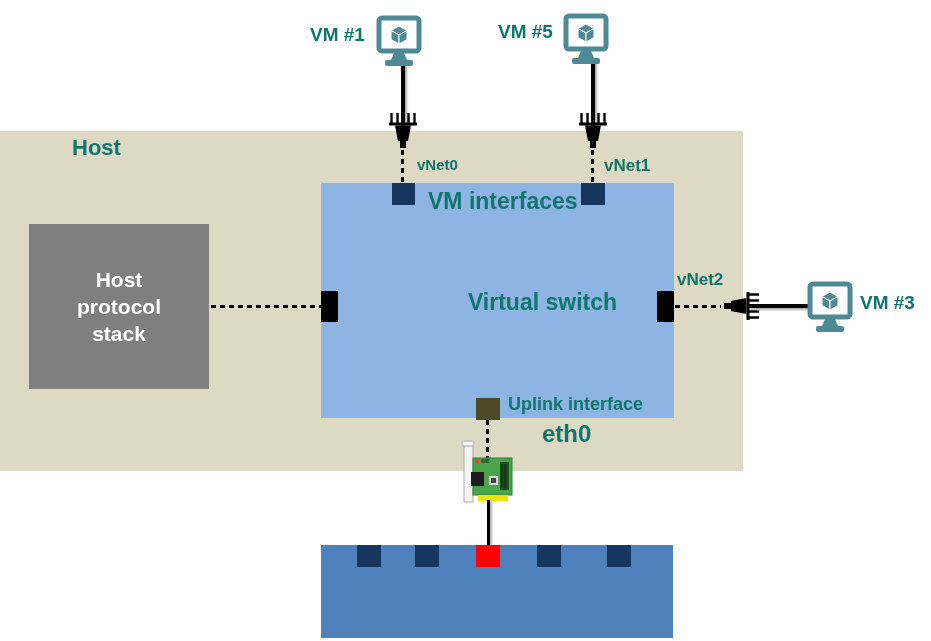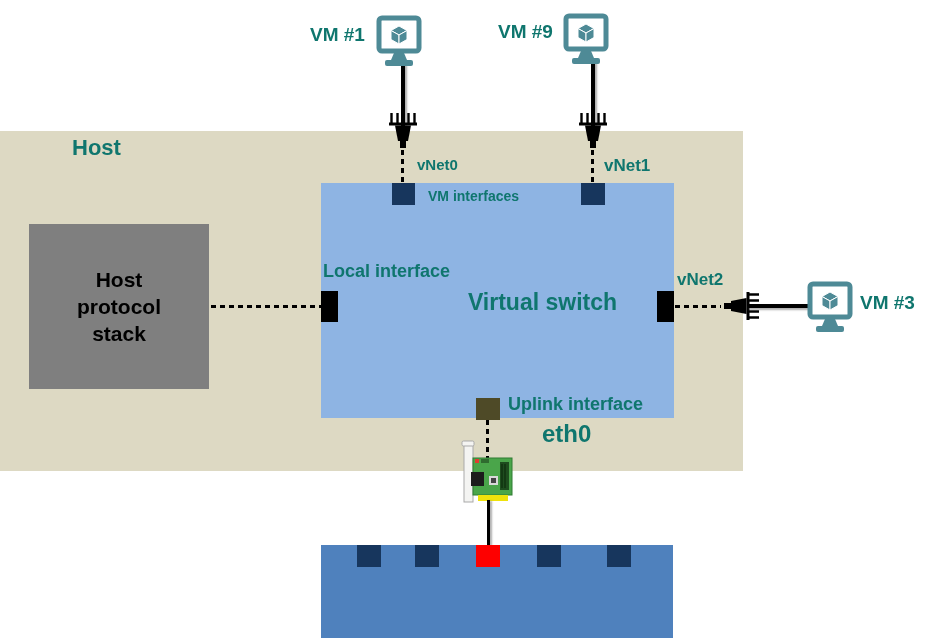--- a/index.html
+++ b/index.html
@@ -10,28 +10,28 @@
     font-family:"Liberation Sans", sans-serif;
     color:#111;
     overflow:hidden;
   }
   .abs{position:absolute;}
   
   .host-box{left:0;top:131;width:743px;height:340px;background:#ddd9c3;}
   .host-box{left:0px;top:131px;}
   .proto-box{left:29px;top:224px;width:180px;height:165px;background:#7f7f7f;
     display:flex;align-items:center;justify-content:center;text-align:center;}
-  .proto-box .txt{font-size:21px;font-weight:700;line-height:1.3;width:120px;color:#000000;}
+  .proto-box .txt{font-size:21px;font-weight:700;line-height:1.3;width:120px;color:#ffffff;}
   .vswitch-box{left:321px;top:183px;width:353px;height:235px;background:#8eb4e3;}
   .pswitch-box{left:321px;top:545px;width:352px;height:93px;background:#4f81bd;}
   
   .lbl{white-space:nowrap;color:#0f766e;}
   .host-lbl{left:72px;top:135px;font-size:22px;font-weight:600;}
   .vswitch-lbl{left:321px;top:289px;width:353px;text-align:center;font-size:23px;font-weight:600;padding-left:45px;}
-  .vmif-lbl{left:428px;top:188px;font-size:14px;font-weight:600;}
+  .vmif-lbl{left:428px;top:188px;font-size:23px;font-weight:600;}
   .localif-lbl{left:323px;top:261px;font-size:18px;font-weight:600;}
   .uplinkif-lbl{left:508px;top:394px;font-size:18px;font-weight:600;}
   .vnet0-lbl{left:417px;top:156px;font-size:15px;font-weight:600;}
   .vnet1-lbl{left:604px;top:156px;font-size:17px;font-weight:600;}
   .vnet2-lbl{left:677px;top:270px;font-size:17px;font-weight:600;}
   .eth0-lbl{left:494px;top:420px;font-size:24px;font-weight:600;margin-left:48px;}
   .pswitch-lbl{left:321px;top:575px;width:352px;text-align:center;font-size:21px;font-weight:700;}
   .vm1-lbl{left:310px;top:24px;font-size:19px;font-weight:600;}
   .vm2-lbl{left:498px;top:21px;font-size:19px;font-weight:600;}
   .vm3-lbl{left:860px;top:292px;font-size:19px;font-weight:600;}
@@ -58,21 +58,20 @@
   <div class="abs host-box"></div>
   <div class="abs lbl host-lbl">Host</div>
 
   <div class="abs proto-box">
     <div class="txt">Host protocol stack</div>
   </div>
 
   <div class="abs vswitch-box"></div>
   <div class="abs lbl vswitch-lbl">Virtual switch</div>
   <div class="abs lbl vmif-lbl">VM interfaces</div>
-  <div class="abs lbl localif-lbl">Local interface</div>
   <div class="abs lbl uplinkif-lbl">Uplink interface</div>
 
   <div class="port port-vnet0"></div>
   <div class="port port-vnet1"></div>
   <div class="port port-local"></div>
   <div class="port port-vnet2"></div>
   <div class="port port-uplink"></div>
 
   <div class="abs lbl vnet0-lbl">vNet0</div>
   <div class="abs lbl vnet1-lbl">vNet1</div>
@@ -156,21 +155,21 @@
   <div class="abs lbl vm1-lbl">VM #1</div>
 
   <svg class="abs" style="left:562px;top:13px;" width="48" height="54" viewBox="0 0 48 54">
     <rect x="4" y="3" width="40" height="33" rx="3" fill="#ffffff" stroke="#4e8a96" stroke-width="5"></rect>
     <polygon points="24,11 32,15.5 24,20 16,15.5" fill="#4e8a96" stroke="#fff" stroke-width="1"></polygon>
     <polygon points="16,15.5 24,20 24,29 16,24.5" fill="#4e8a96" stroke="#fff" stroke-width="1"></polygon>
     <polygon points="32,15.5 24,20 24,29 32,24.5" fill="#4e8a96" stroke="#fff" stroke-width="1"></polygon>
     <polygon points="19,38 29,38 32,45 16,45" fill="#4e8a96"></polygon>
     <rect x="10" y="45" width="28" height="6" rx="2" fill="#4e8a96"></rect>
   </svg>
-  <div class="abs lbl vm2-lbl">VM #9</div>
+  <div class="abs lbl vm2-lbl">VM #5</div>
 
   <svg class="abs" style="left:806px;top:281px;" width="48" height="54" viewBox="0 0 48 54">
     <rect x="4" y="3" width="40" height="33" rx="3" fill="#ffffff" stroke="#4e8a96" stroke-width="5"></rect>
     <polygon points="24,11 32,15.5 24,20 16,15.5" fill="#4e8a96" stroke="#fff" stroke-width="1"></polygon>
     <polygon points="16,15.5 24,20 24,29 16,24.5" fill="#4e8a96" stroke="#fff" stroke-width="1"></polygon>
     <polygon points="32,15.5 24,20 24,29 32,24.5" fill="#4e8a96" stroke="#fff" stroke-width="1"></polygon>
     <polygon points="19,38 29,38 32,45 16,45" fill="#4e8a96"></polygon>
     <rect x="10" y="45" width="28" height="6" rx="2" fill="#4e8a96"></rect>
   </svg>
   <div class="abs lbl vm3-lbl">VM #3</div>

